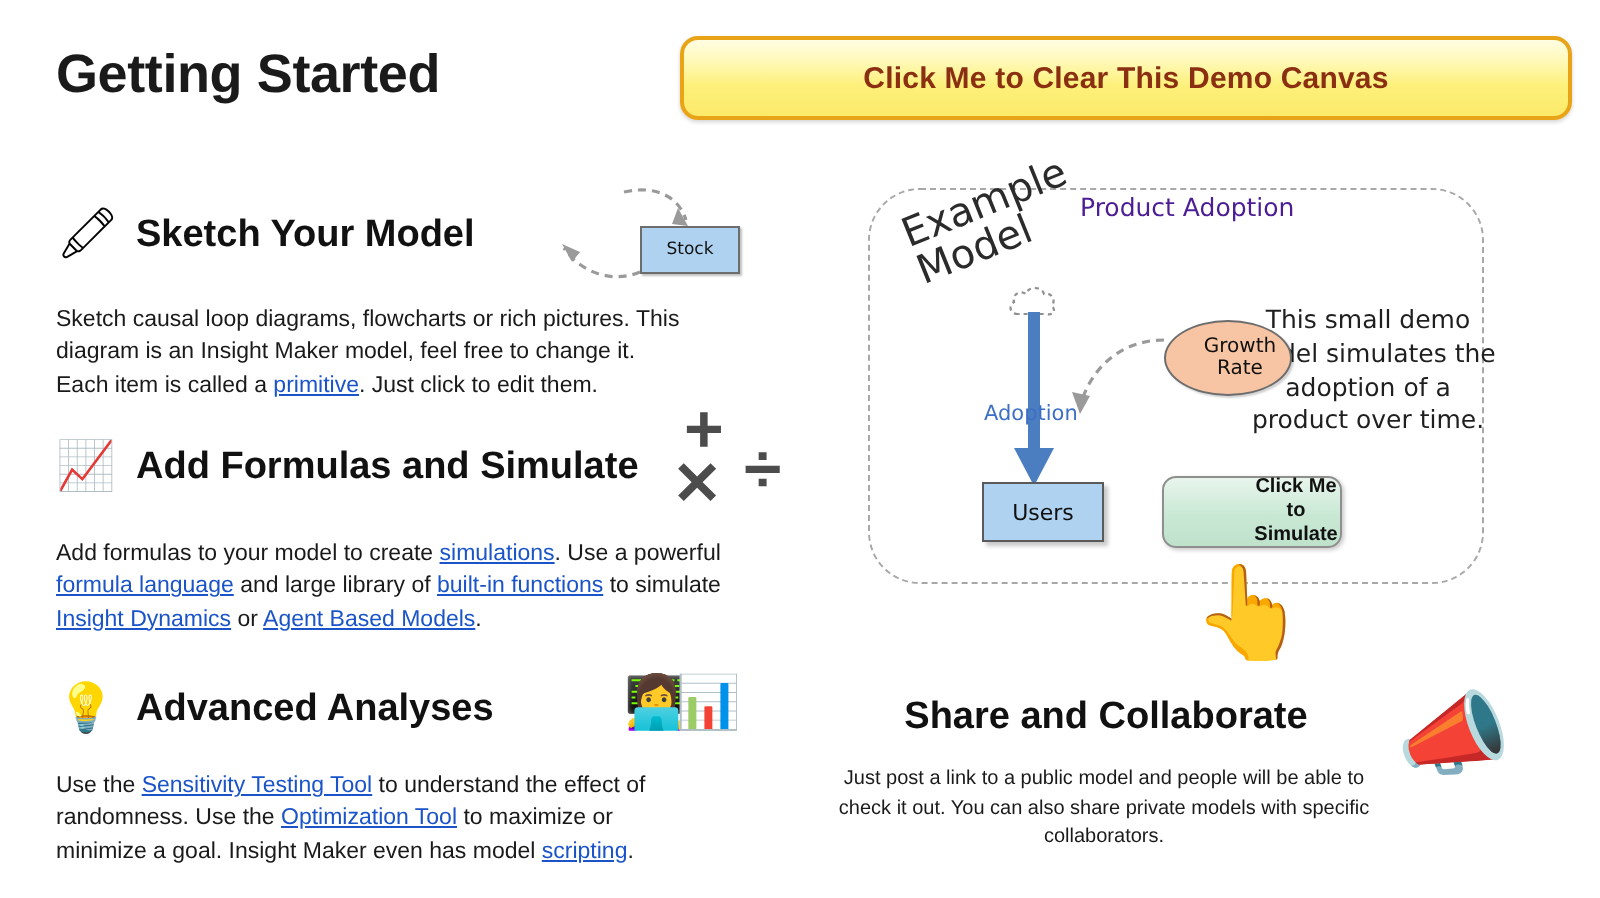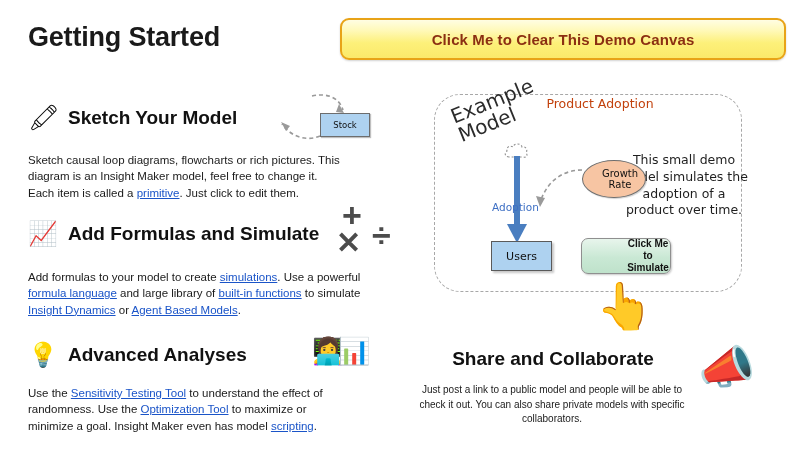--- a/index.html
+++ b/index.html
@@ -81,22 +81,22 @@
   
   #analyses-icon{left:312px;top:336px;font-size:26px;letter-spacing:-6px;}
 
   
   #model-panel{
     left:434px;top:94px;width:306px;height:196px;
     border:1.4px dashed #a8a8a8;border-radius:26px;
     background:#ffffff;
   }
   #model-title{
-    left:520px;top:96px;width:160px;text-align:center;
-    font-size:12.5px;color:#c2410c;
+    left:540px;top:96px;width:160px;text-align:left;
+    font-size:12.5px;color:#4c1d95;
     font-family:"DejaVu Sans", sans-serif;
   }
   #example-model-label{
     left:448px;top:108px;width:110px;
     font-size:20px;color:#2b2b2b;line-height:1.02;
     font-family:"DejaVu Sans", sans-serif;
     transform:rotate(-22deg);transform-origin:left top;
   }
   #demo-note{
     left:620px;top:152px;width:128px;text-align:center;

